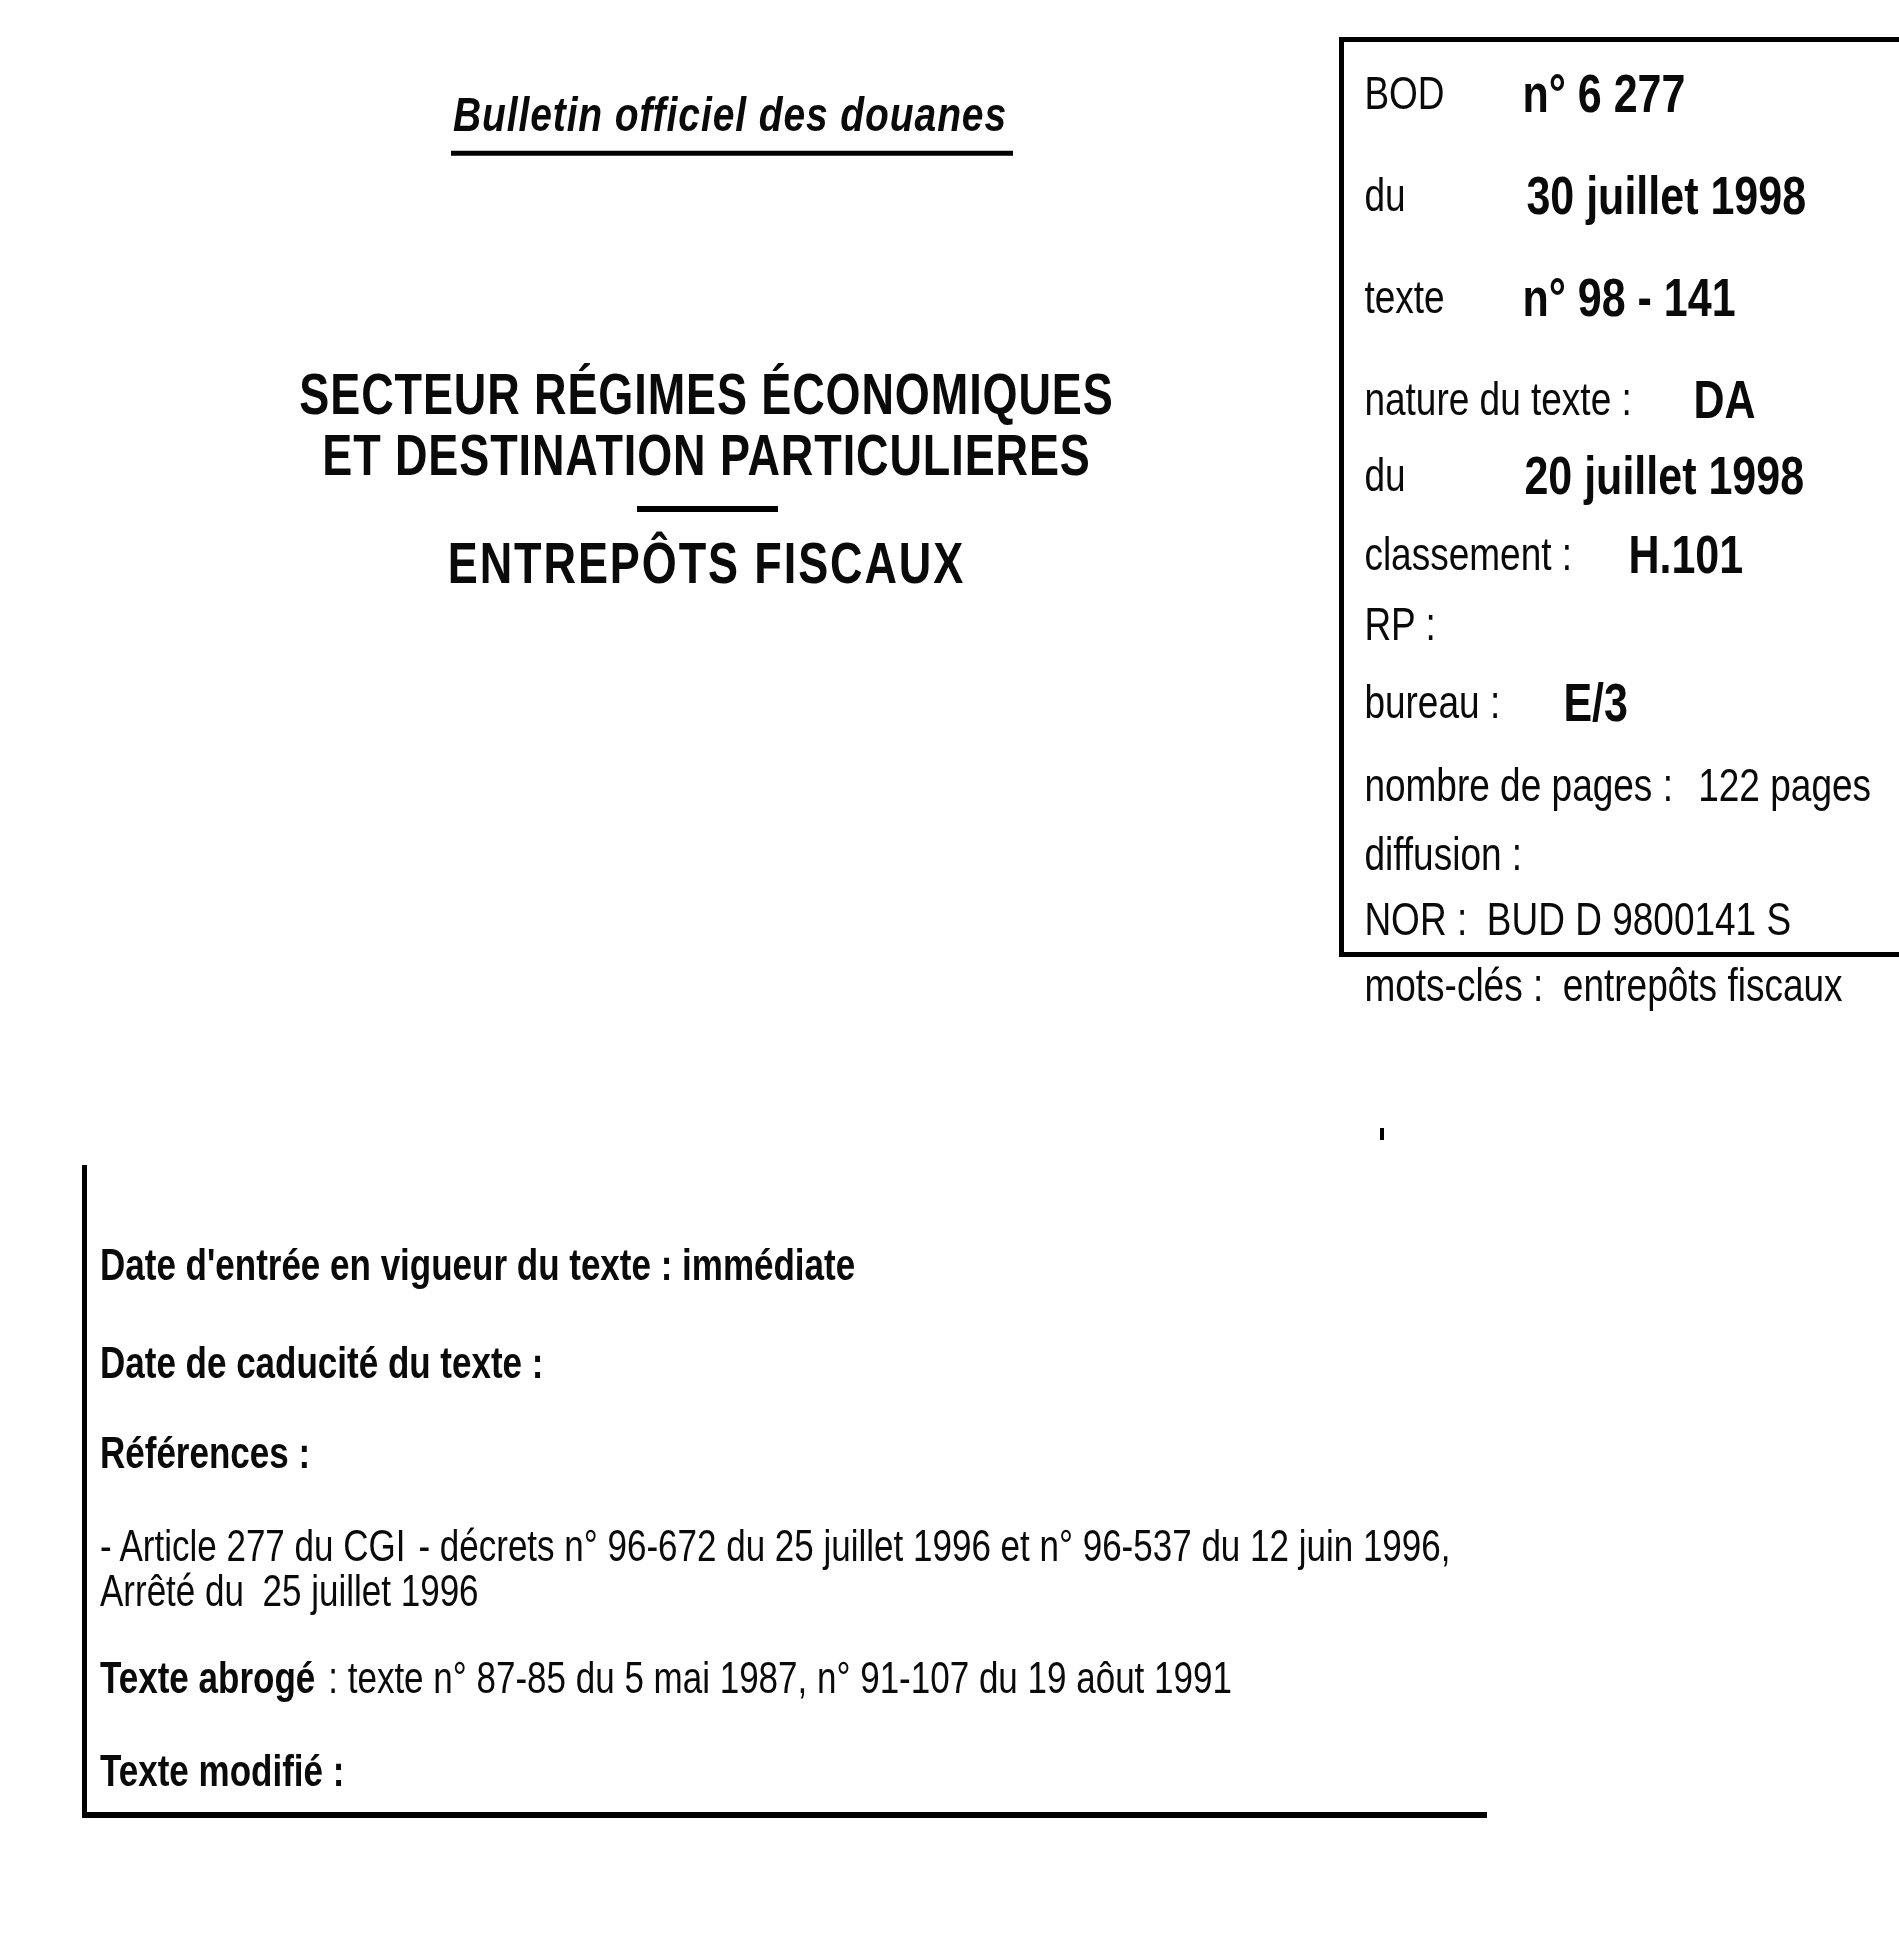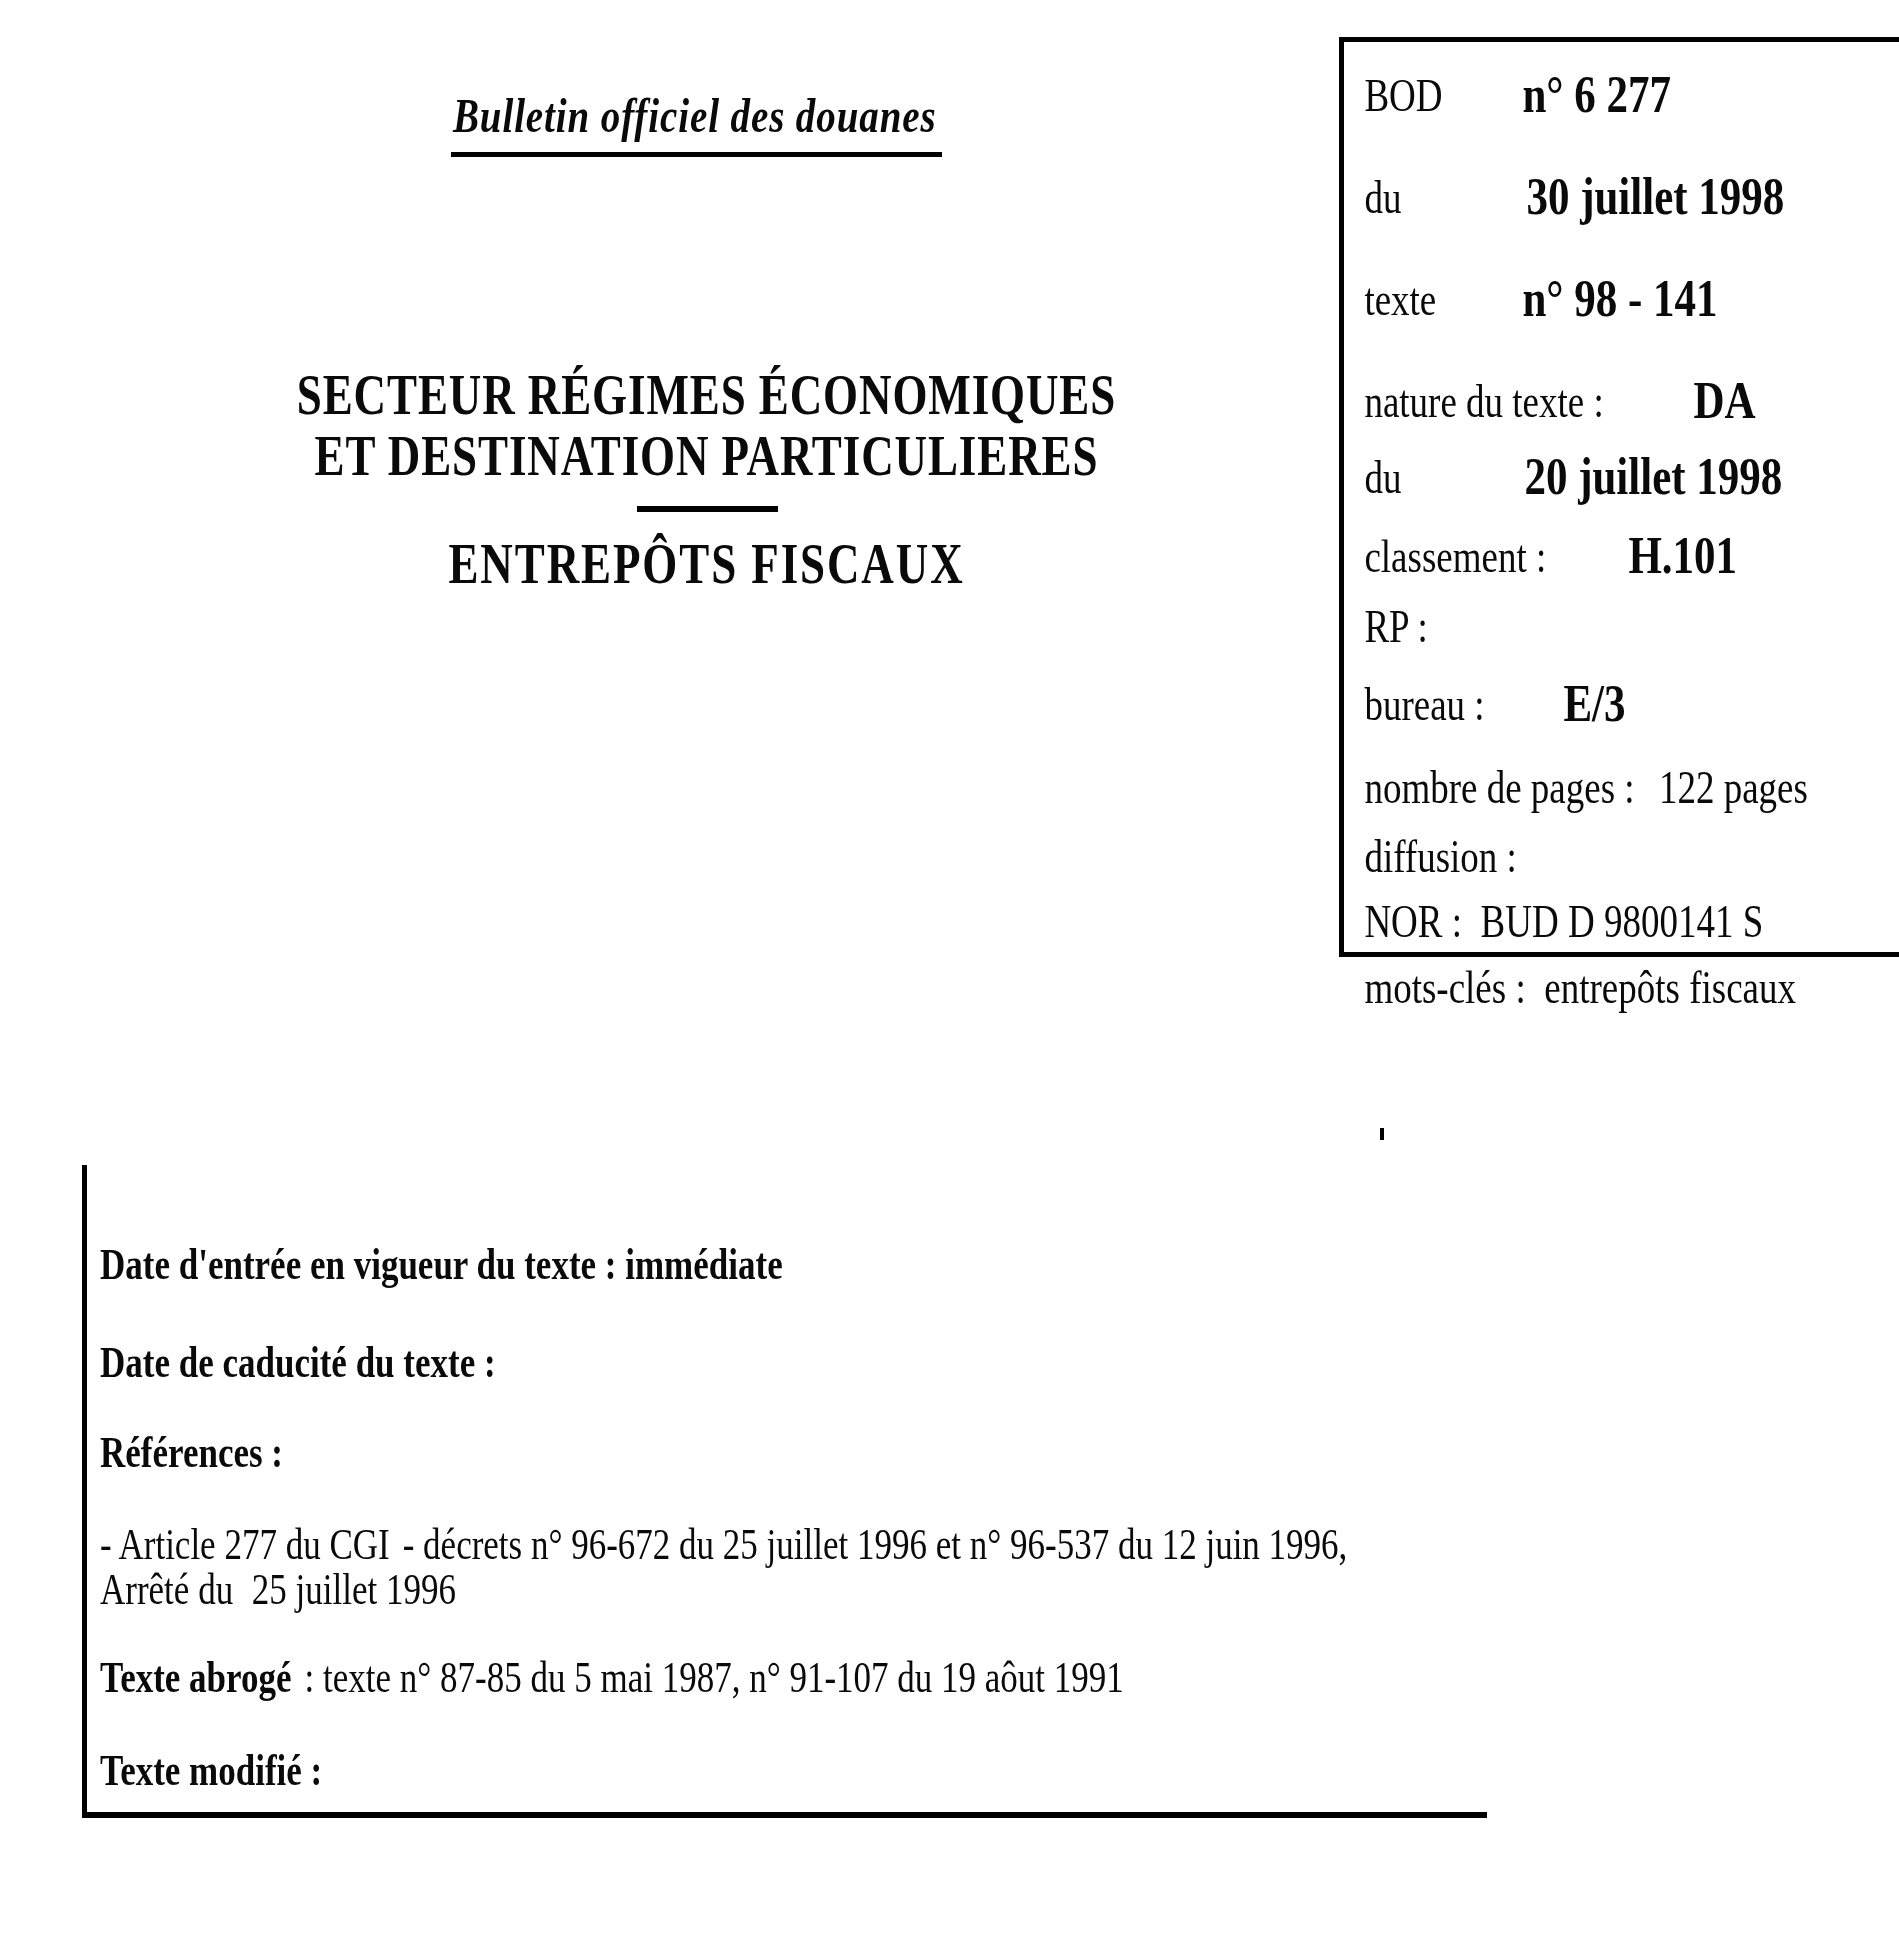--- a/index.html
+++ b/index.html
@@ -2,21 +2,21 @@
 <html style="font-size:15px"><head>
 <meta charset="utf-8">
 <style>
   html,body{margin:0;padding:0;background:#ffffff;}
   .page{
     position:relative;
     width:1900px;
     height:1937px;
     background:#ffffff;
     color:#0a0a0a;
-    font-family:Liberation Serif, serif;
+    font-family:Liberation Sans, sans-serif;
     overflow:hidden;
   }
   .abs{position:absolute;}
   .stretch{transform:scaleY(1.25);transform-origin:0 0;}
   .stretch-c{transform:scaleY(1.28);transform-origin:50% 0;}
 
   
   .doc-title{
     left:451px;top:87px;
     font-size:39px;font-weight:bold;font-style:italic;

